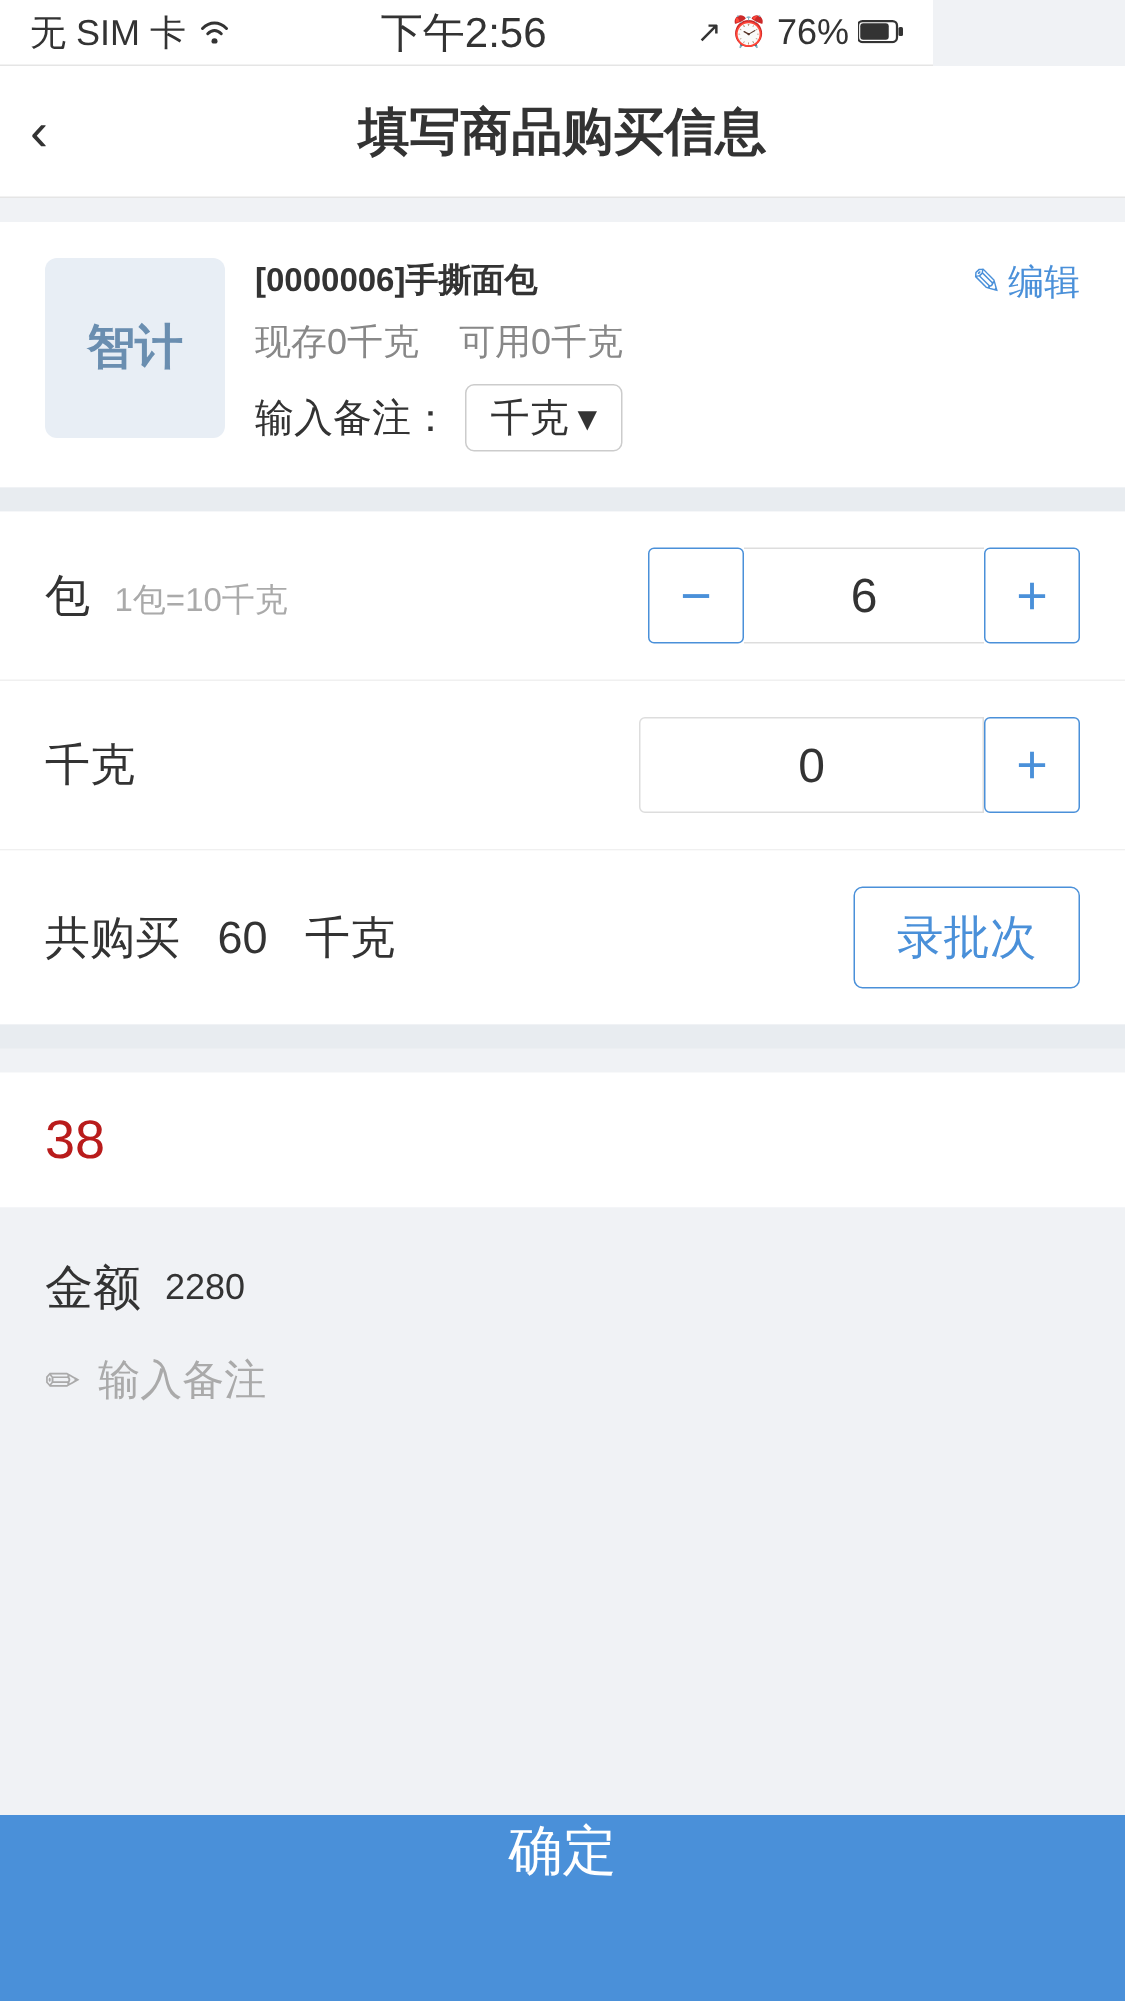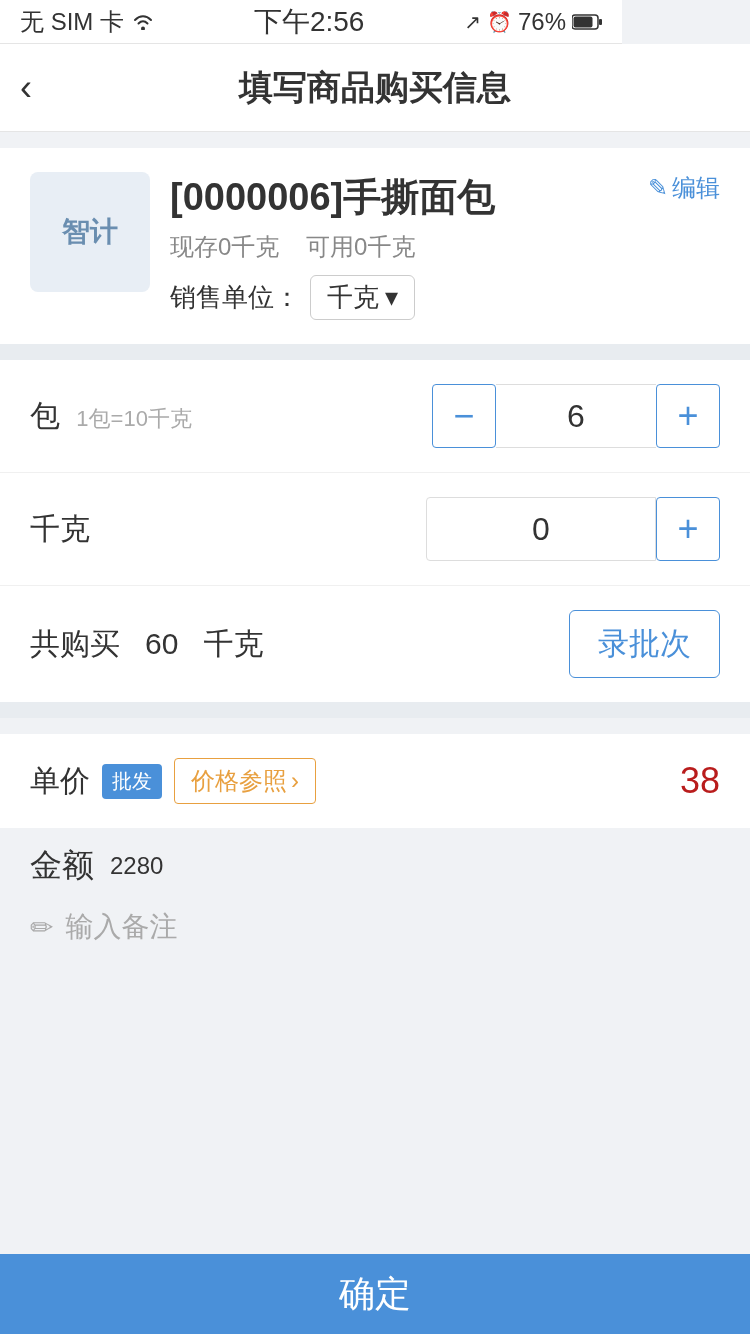--- a/index.html
+++ b/index.html
@@ -75,21 +75,21 @@
     }
     .product-info {
       flex: 1;
     }
     .product-header {
       display: flex;
       justify-content: space-between;
       align-items: flex-start;
     }
     .product-name {
-      font-size: 38px;
+      font-size: 22px;
       font-weight: 600;
       color: #333;
       flex: 1;
     }
     .edit-btn {
       font-size: 24px;
       color: #4a90d9;
       display: flex;
       align-items: center;
       gap: 4px;
@@ -246,21 +246,21 @@
     }
     .price-value {
       font-size: 36px;
       color: #b91c1c;
       font-weight: 500;
     }
 
     
     .amount-section {
       background: #f0f2f5;
-      padding: 16px 30px;
+      padding: 32px 30px;
     }
     .amount-row {
       display: flex;
       align-items: center;
       gap: 16px;
       font-size: 32px;
       color: #333;
       margin-bottom: 20px;
     }
     .amount-value {
@@ -282,27 +282,27 @@
     
     .empty-space {
       flex: 1;
       min-height: 300px;
       background: #f0f2f5;
     }
 
     
     .confirm-btn {
       width: 750px;
-      height: 80px;
+      height: 124px;
       background: #4a90d9;
       color: #fff;
       font-size: 36px;
       font-weight: 500;
       display: flex;
-      align-items: center;
+      align-items: flex-start;
       justify-content: center;
       cursor: pointer;
       position: fixed;
       bottom: 0;
       left: 0;
     }
 
     .page-content {
       padding-bottom: 100px;
     }
@@ -338,37 +338,37 @@
 
 <div class="nav-bar">
   <div class="nav-back">‹</div>
   <div class="nav-title">填写商品购买信息</div>
 </div>
 
 <div class="page-content">
 
   <div class="product-card">
     <div class="product-image">
-      <span style="font-size:28px;color:#6a8eb0;font-weight:600;">智计</span>
+      <span style="font-size:32px;color:#6a8eb0;font-weight:600;">智计</span>
     </div>
     <div class="product-info">
       <div class="product-header">
         <div class="product-name">[0000006]手撕面包</div>
         <div class="edit-btn">
           <span>✎</span>
           <span>编辑</span>
         </div>
       </div>
       <div class="product-stock">
         <span>现存0千克</span>
         &nbsp;&nbsp;
         <span>可用0千克</span>
       </div>
       <div class="product-unit">
-        <span>销售单位：</span>
+        <span>输入备注：</span>
         <div class="unit-select">
           <span>千克</span>
           <span>▾</span>
         </div>
       </div>
     </div>
   </div>
 
   <div class="section-divider"></div>
 
@@ -402,28 +402,20 @@
       &nbsp;
       <span>千克</span>
     </div>
     <div class="batch-btn">录批次</div>
   </div>
 
   <div class="section-divider"></div>
 
   <div class="price-section">
     <div class="price-row">
-      <div class="price-label">
-        <span>单价</span>
-        <span class="price-tag">批发</span>
-        <div class="price-ref-btn">
-          <span>价格参照</span>
-          <span>›</span>
-        </div>
-      </div>
       <div class="price-value">38</div>
     </div>
   </div>
 
   <div class="amount-section">
     <div class="amount-row">
       <span>金额</span>
       <span class="amount-value">2280</span>
     </div>
     <div class="remark-row">

